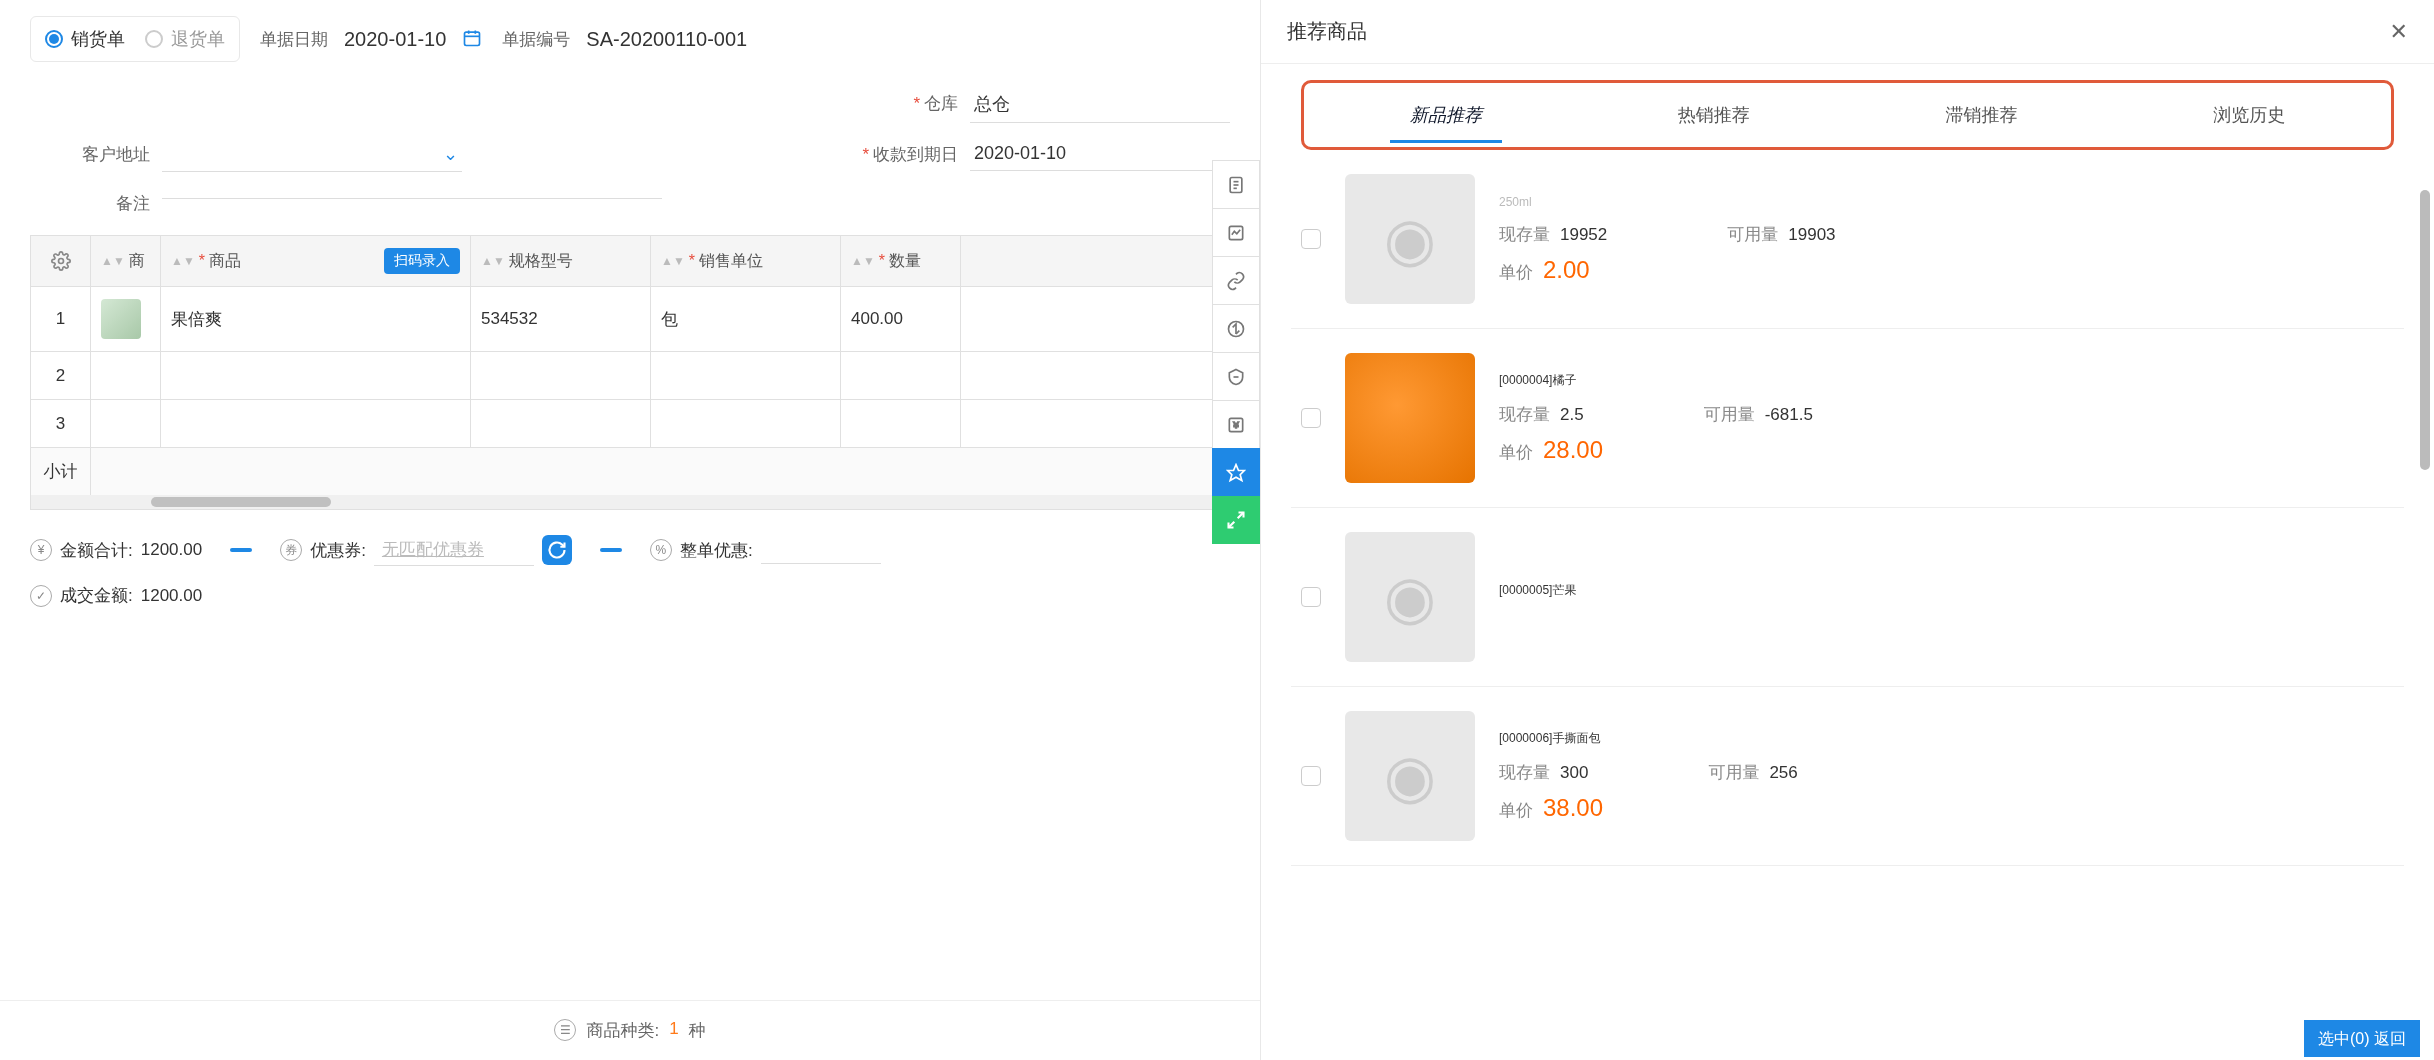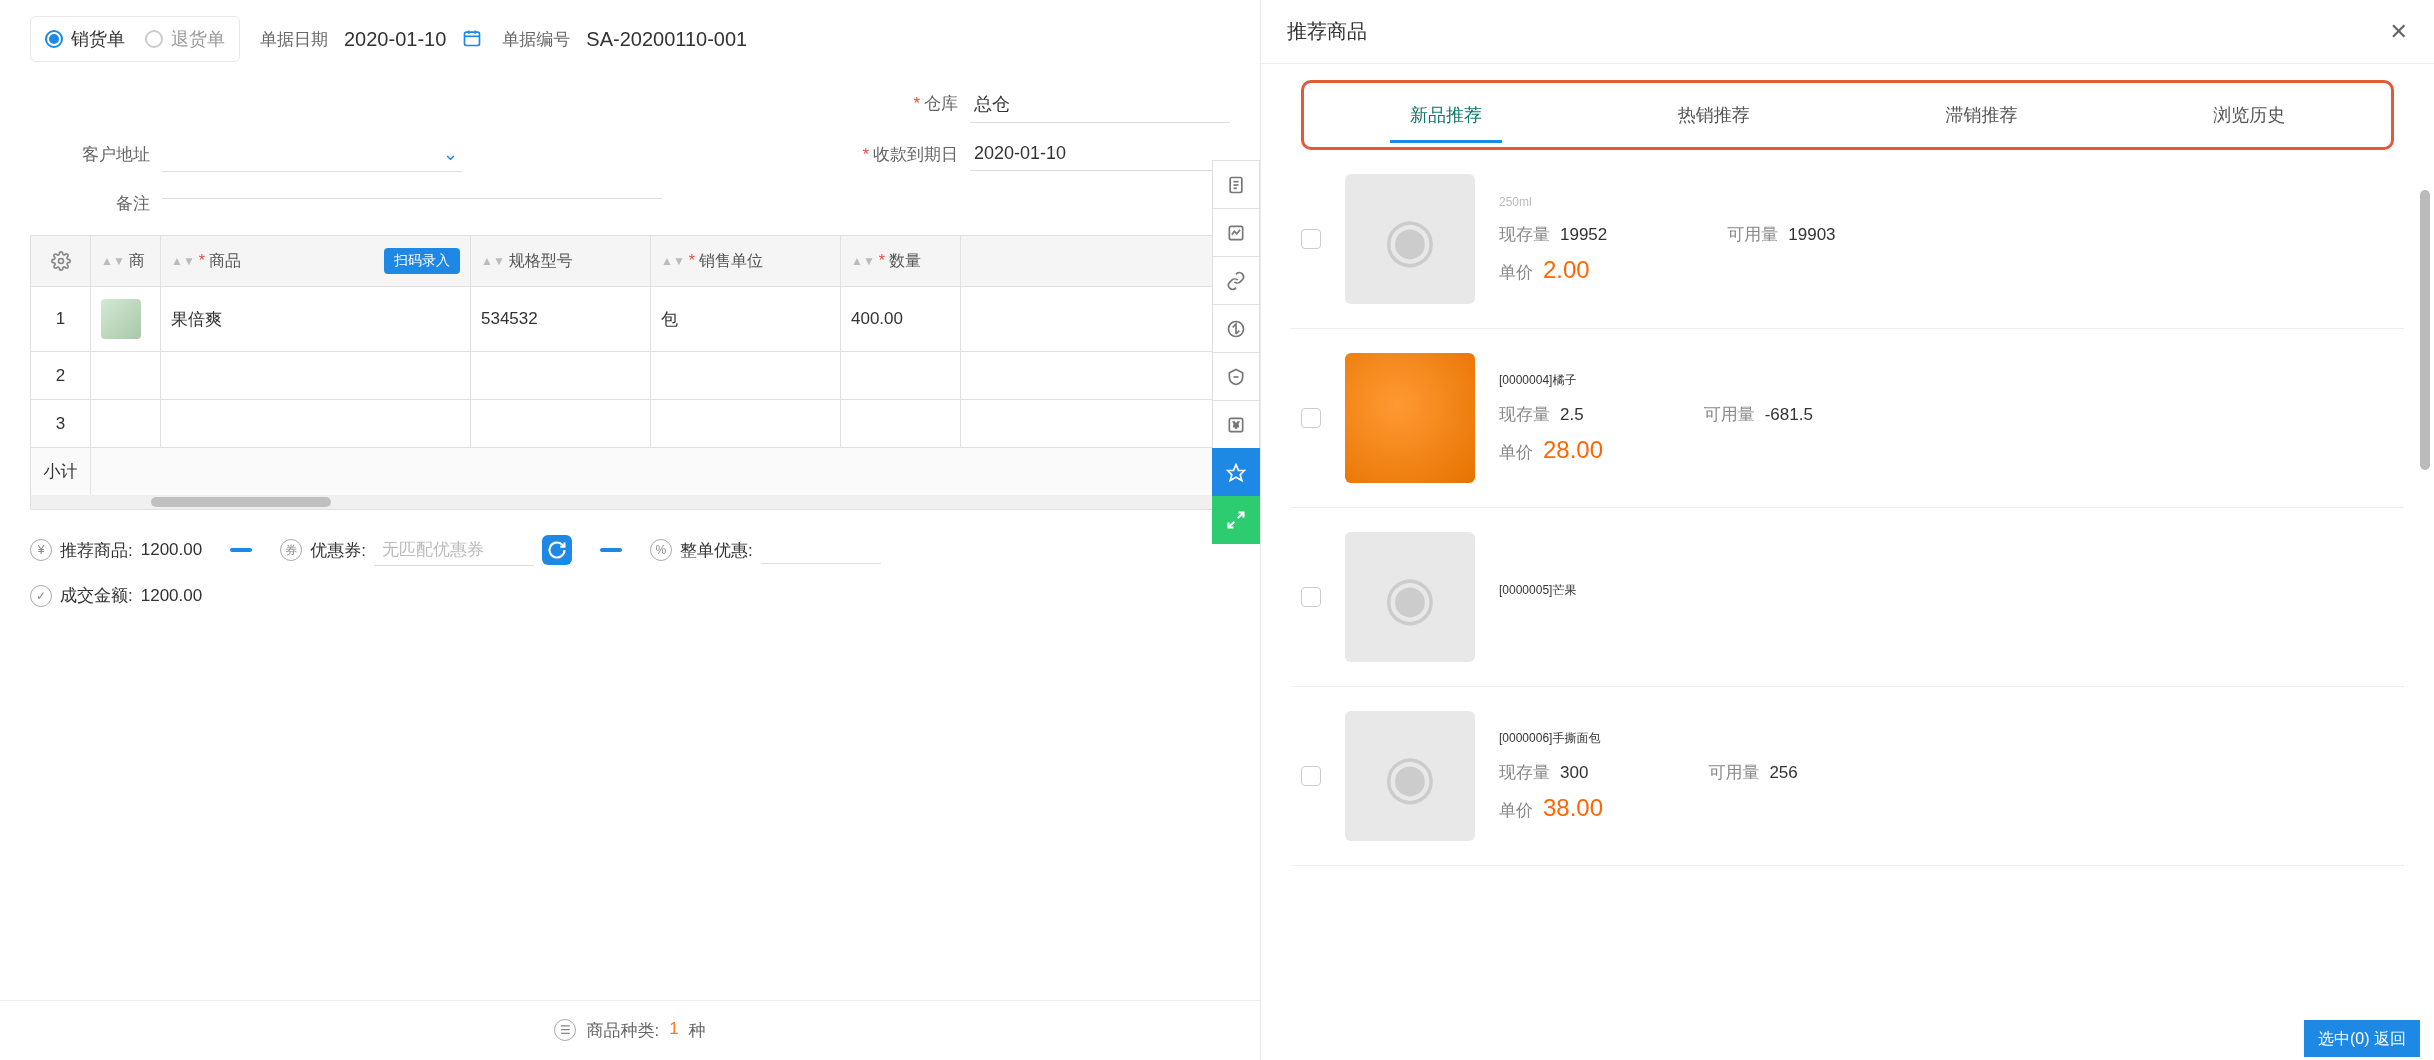--- a/index.html
+++ b/index.html
@@ -51,42 +51,42 @@
 .tfoot { display: flex; background: #fafafa; }
 .thumb { width: 40px; height: 40px; background: linear-gradient(135deg,#d4e8d4,#a8c8a8); border-radius: 4px; }
 .scrollbar-h { height: 14px; background: #f0f0f0; position: relative; }
 .scrollbar-h::after { content:""; position:absolute; left: 120px; width: 180px; height: 10px; top: 2px; background: #c0c0c0; border-radius: 5px; }
 
 
 .totals { margin-top: 24px; display: flex; flex-wrap: wrap; gap: 28px; align-items: center; }
 .total-item { display: flex; align-items: center; gap: 8px; font-size: 17px; }
 .circ-icon { width: 22px; height: 22px; border: 1.5px solid #aaa; border-radius: 50%; display: flex; align-items: center; justify-content: center; font-size: 12px; color: #888; }
 .dash { width: 22px; height: 4px; background: #1e88e5; border-radius: 2px; }
-.coupon-input { border-bottom: 1px solid #ddd; padding: 4px 8px; color: #bbb; width: 160px; }
+.coupon-input { border-bottom: 1px solid #ddd; padding: 4px 8px; color: #bbb; width: 160px; text-decoration: underline; }
 .refresh-btn { width: 30px; height: 30px; background: #1e88e5; border-radius: 6px; display: flex; align-items: center; justify-content: center; color: #fff; }
 .discount-input { border-bottom: 1px solid #ddd; width: 120px; height: 28px; }
 
 
 .footer-bar { position: absolute; bottom: 0; left: 0; right: 0; padding: 18px 30px; border-top: 1px solid #eee; display: flex; justify-content: center; gap: 10px; font-size: 17px; color: #666; background: #fff; }
 .footer-bar .orange { color: #ff7a1a; }
 
 
 .side-toolbar { position: absolute; right: 0; top: 160px; width: 48px; display: flex; flex-direction: column; }
 .side-btn { width: 48px; height: 48px; border: 1px solid #e0e0e0; border-bottom: none; display: flex; align-items: center; justify-content: center; color: #777; background: #fff; cursor: pointer; }
 .side-btn:last-of-type { border-bottom: 1px solid #e0e0e0; }
 .side-btn.blue { background: #1e88e5; color: #fff; border-color: #1e88e5; }
 .side-btn.green { background: #2ecc71; color: #fff; border-color: #2ecc71; }
 
 
 .rp-header { display: flex; align-items: center; justify-content: space-between; padding: 18px 26px; font-size: 20px; border-bottom: 1px solid #eee; }
 .close-x { font-size: 22px; color: #666; cursor: pointer; }
 .rp-tabs-wrap { padding: 16px 40px 0; }
 .rp-tabs { display: flex; border: 3px solid #e05a3a; border-radius: 10px; padding: 6px 8px; justify-content: space-around; position: relative; }
 .rp-tab { padding: 14px 30px; font-size: 18px; color: #555; cursor: pointer; position: relative; }
-.rp-tab.active { color: #0f766e; }
+.rp-tab.active { color: #0f172a; font-style: italic; }
 .rp-tab.active::after { content:""; position:absolute; bottom: -2px; left: 10px; right: 10px; height: 3px; background: #1e88e5; }
 .rp-list { flex: 1; overflow-y: auto; padding: 0 30px; }
 .rp-item { display: flex; align-items: center; gap: 24px; padding: 24px 10px; border-bottom: 1px solid #eee; }
 .rp-check { width: 20px; height: 20px; border: 1.5px solid #ccc; border-radius: 4px; flex-shrink: 0; }
 .rp-img { width: 130px; height: 130px; background: #e8e8e8; border-radius: 6px; flex-shrink: 0; display: flex; align-items: center; justify-content: center; color: #ccc; font-size: 60px; }
 .rp-img.orange-img { background: radial-gradient(circle at 40% 40%, #ff9933, #e67300); }
 .rp-info { flex: 1; }
 .rp-name { font-size: 12px; margin-bottom: 14px; }
 .rp-stats { display: flex; gap: 120px; font-size: 17px; color: #888; margin-bottom: 10px; }
 .rp-stats .val { color: #333; margin-left: 10px; }
@@ -231,21 +231,21 @@
       <div class="tfoot">
         <div class="td col-gear">小计</div>
         <div class="td" style="flex:1;border-right:none"></div>
       </div>
       <div class="scrollbar-h"></div>
     </div>
 
     <div class="totals">
       <div class="total-item">
         <span class="circ-icon">¥</span>
-        <span>推荐商品:</span>
+        <span>金额合计:</span>
         <span>1200.00</span>
       </div>
       <span class="dash"></span>
       <div class="total-item">
         <span class="circ-icon">券</span>
         <span>优惠券:</span>
         <span class="coupon-input">无匹配优惠券</span>
         <span class="refresh-btn">
           <svg viewBox="0 0 24 24" fill="none" stroke="currentColor" stroke-width="2.5">
               <path d="M21 12a9 9 0 1 1-3-6.7L21 8"></path>

